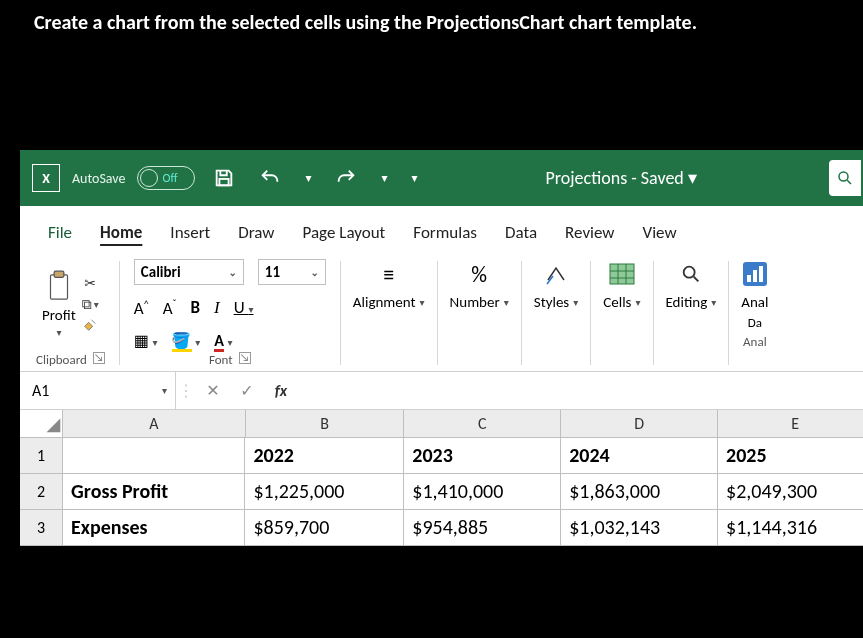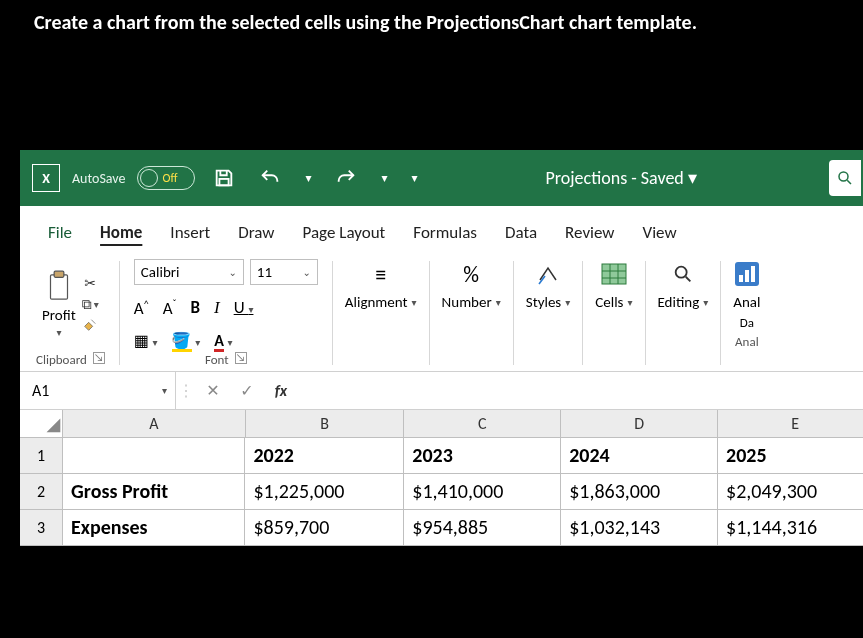--- a/index.html
+++ b/index.html
@@ -51,21 +51,21 @@
   .autosave-label { font-size: 14px; color:#e6f3ec; }
   .toggle {
     width: 58px; height: 24px; border:1.5px solid #cce8d8; border-radius: 14px;
     display:flex; align-items:center;
     padding: 0 2px;
   }
   .toggle .knob {
     width: 18px; height: 18px; border-radius: 50%; border:1.5px solid #cce8d8;
   }
   .toggle .off {
-    font-size: 12px; color:#fde047; margin-left:4px;
+    font-size: 12px; color:#5eead4; margin-left:4px;
   }
   .tb-btn {
     width: 34px; height: 34px; display:flex; align-items:center; justify-content:center;
     color:#fff; font-size:20px;
   }
   .tb-btn.small{ width:18px; font-size:12px;}
   .tb-title {
     flex: 1; text-align:center; font-size:18px; color:#fff; font-weight:500;
     padding-right: 10px;
   }
@@ -105,21 +105,21 @@
   .group .body { display:flex; align-items:center; gap:6px; flex:1;}
   .group .label { font-size:13px; color:#555; margin-top:2px; display:flex; gap:6px;}
   .launcher{ font-size:11px; color:#777; border:1px solid #999; width:12px; height:12px; display:flex; align-items:center; justify-content:center;}
   .v-sep{ width:1px; background:#d7d7d7; margin:4px 2px;}
   .paste {
     display:flex; flex-direction:column; align-items:center; font-size:15px;
     gap:2px;
   }
   .clip-icons{ display:flex; flex-direction:column; gap:4px; align-items:center;}
   .mini{ font-size:14px; color:#333; display:flex; align-items:center; gap:2px;}
-  .font-row1{ display:flex; align-items:center; gap:6px;}
+  .font-row1{ display:flex; align-items:center; gap:14px;font-weight:bold;}
   .font-name{
     border:1px solid #bfbfbf; height:26px; width:110px; display:flex; align-items:center; justify-content:space-between;
     padding:0 6px; font-size:15px;
   }
   .font-size{
     border:1px solid #bfbfbf; height:26px; width:68px; display:flex; align-items:center; justify-content:space-between;
     padding:0 6px; font-size:15px;
   }
   .chev{ font-size:10px; color:#555;}
   .font-row2{ display:flex; align-items:center; gap:14px; font-size:17px; margin-top:6px;}

